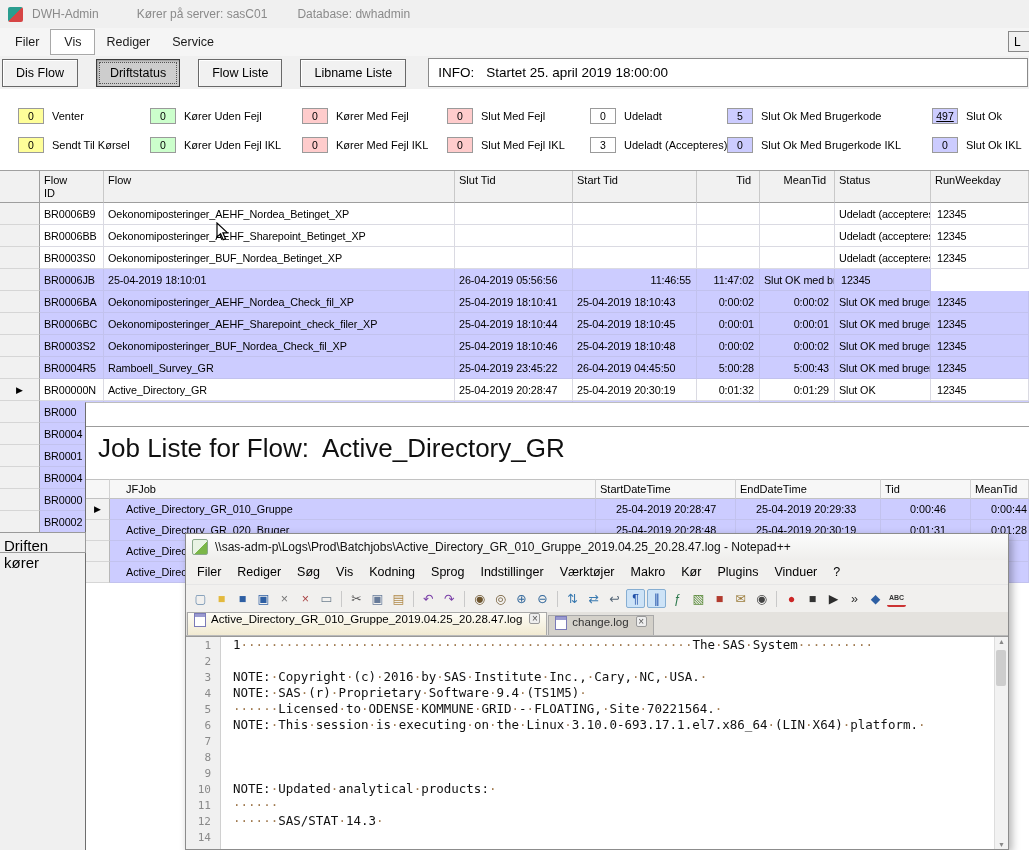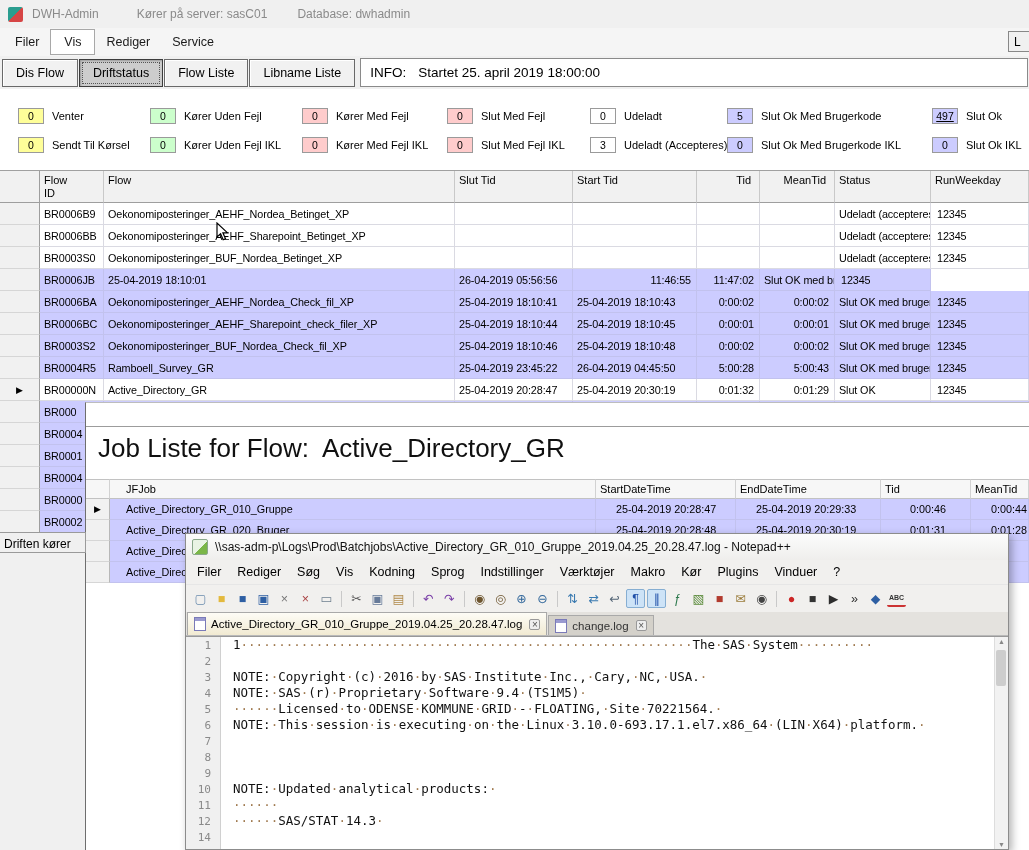--- a/index.html
+++ b/index.html
@@ -15,21 +15,21 @@
 
   
   .menubar{position:absolute;left:0;top:28px;width:100%;height:28px;background:#f5f5f5;border-bottom:1px solid #d8d8d8;display:flex;align-items:center;padding-left:4px;font-size:12.5px;color:#1a1a1a}
   .menu-item{padding:5px 11px}
   .menu-item.active{background:#fff;border:1px solid #a8a8a8;padding:5px 13px}
   .corner-btn{position:absolute;top:31px;right:0;width:21px;height:21px;border:1px solid #888;border-right:none;background:#f0f0f0;font-size:12px;padding:3px 0 0 5px;z-index:2;box-sizing:border-box}
 
   
   .tabrow{position:absolute;left:0;top:56px;width:100%;height:33px;display:flex;align-items:center;background:#f0f0f0;padding-left:2px;box-sizing:border-box}
   .tab-buttons{display:flex;align-items:center}
-  .tab-btn{height:28px;border:1px solid #696969;background:#f1f1f1;font-size:12.5px;display:flex;align-items:center;padding:0 13px;margin-right:1px;box-shadow:inset 1px 1px 0 #fff;box-sizing:border-box}
+  .tab-btn{height:28px;border:1px solid #696969;background:#f1f1f1;font-size:12.5px;display:flex;align-items:center;padding:0 13px;margin-right:18px;box-shadow:inset 1px 1px 0 #fff;box-sizing:border-box}
   .tab-btn.pressed{background:#cdcdcd;border:1px solid #3c3c3c;box-shadow:inset 1px 1px 2px #9a9a9a;outline:1px dotted #555;outline-offset:-4px}
   .info-box{flex:1;height:29px;margin-left:4px;margin-right:1px;border:1px solid #8a8a8a;background:#fff;display:flex;align-items:center;font-size:13.5px;padding-left:9px;box-sizing:border-box}
   .info-value{margin-left:12px}
 
   .client{position:absolute;left:0;top:89px;right:0;bottom:0;background:#fff}
 
   
   .counters{position:absolute;left:0;top:0;width:100%;height:0}
   .counter{position:absolute;display:flex;align-items:center;height:17px}
   .counter-box{min-width:26px;height:16px;border:1px solid #9a9a9a;font-size:10.5px;display:flex;align-items:center;justify-content:center;padding:0 2px;box-sizing:border-box}
@@ -41,21 +41,21 @@
   .fg-h{height:32px;background:#f1f1f1;border-right:1px solid #c9c9c9;border-bottom:1px solid #9e9e9e;padding:3px 4px 0 4px;font-size:11px;white-space:pre-line;line-height:13px;overflow:hidden;box-sizing:border-box}
   .fg-h.r{text-align:right;padding-right:8px}
   .fg-h.stub{border-right:1px solid #9e9e9e}
   .fg-rh{background:#f1f1f1;border-right:1px solid #9e9e9e;border-bottom:1px solid #d6d6d6;display:flex;align-items:center;justify-content:center;font-size:9px;box-sizing:border-box}
   .fg-c{height:22px;padding:5px 4px 0 4px;font-size:10.8px;letter-spacing:-0.1px;border-right:1px solid #dadae2;border-bottom:1px solid #dadae2;overflow:hidden;white-space:nowrap;background:#fff;box-sizing:border-box}
   .fg-row.hl .fg-c{background:#ccccff;border-right-color:#c2c2ee;border-bottom-color:#c2c2ee}
   .fg-c.r{text-align:right;padding-right:5px}
   .fg-c.run{padding-left:6px}
 
   
-  .status-left{position:absolute;left:0;top:532px;width:86px;height:21px;background:#f0f0f0;border:1px solid #9a9a9a;border-left:none;padding:4px 0 0 4px;font-size:12px;z-index:6;box-sizing:border-box}
+  .status-left{position:absolute;left:0;top:532px;width:86px;height:21px;background:#f0f0f0;border:1px solid #9a9a9a;border-left:none;padding:4px 0 0 4px;font-size:15px;z-index:6;box-sizing:border-box}
   .bottom-left-fill{position:absolute;left:0;top:553px;width:85px;bottom:0;background:#f0f0f0}
 
   
   .job-panel{position:absolute;left:85px;top:402px;width:944px;height:448px;background:#fff;border-left:1px solid #6e6e6e;border-top:1px solid #bdbdbd;z-index:5;box-sizing:border-box}
   .job-rule{position:absolute;left:0;top:23px;width:100%;height:1px;background:#9c9c9c}
   .job-title{position:absolute;left:12px;top:30px;font-size:26px;color:#101010;white-space:pre}
   .job-grid{position:absolute;left:0;top:76px;width:943px}
   .jg-row{display:grid;grid-template-columns:24px 486px 140px 145px 90px 58px}
   .jg-h{height:20px;background:#f7f7f7;border-top:1px solid #c2c2c2;border-right:1px solid #d2d2d2;border-bottom:1px solid #c2c2c2;font-size:11px;padding:3px 3px 0 4px;overflow:hidden;box-sizing:border-box}
   .jg-h.job{padding-left:16px}
@@ -70,21 +70,21 @@
   .npp-title{height:26px;display:flex;align-items:center;padding-left:6px;background:linear-gradient(#fcfcfc,#efeeec);font-size:12px;color:#111;flex:0 0 auto}
   .npp-icon{width:14px;height:14px;margin-right:7px;background:linear-gradient(135deg,#e9f3e4 0 55%,#7ab648 55% 100%);border:1px solid #8aa88a;border-radius:2px}
   .npp-menu{height:24px;display:flex;align-items:center;padding-left:3px;font-size:12.5px;flex:0 0 auto}
   .npp-menu-item{padding:4px 8px}
   .npp-toolbar{height:27px;display:flex;align-items:center;padding-left:5px;gap:2px;flex:0 0 auto;border-top:1px solid #e6e6e6}
   .tb-ic{width:19px;height:19px;display:flex;align-items:center;justify-content:center;font-size:12.5px;border-radius:2px;box-sizing:border-box}
   .tb-ic.pressed{background:#cde3f7;border:1px solid #86aed2}
   .tb-ic.abc{font-size:7px;font-weight:bold;border-bottom:2px solid #cc3333;height:16px}
   .tb-sep{width:1px;height:16px;background:#c9c9c9;margin:0 3px}
   .npp-tabs{height:23px;display:flex;align-items:flex-end;background:#e4e2de;padding-left:1px;flex:0 0 auto;border-bottom:1px solid #b9b9b9}
-  .npp-tab{height:20px;display:flex;align-items:center;padding:0 6px;font-size:11.5px;background:#d4d1ca;border:1px solid #a9a9a9;border-bottom:none;margin-right:1px;color:#333;box-sizing:border-box;white-space:nowrap}
+  .npp-tab{height:20px;display:flex;padding:0 6px;font-size:11.5px;background:#d4d1ca;border:1px solid #a9a9a9;border-bottom:none;margin-right:1px;color:#333;box-sizing:border-box;white-space:nowrap}
   .npp-tab.active{height:23px;background:linear-gradient(#fdfcf6,#f1ead2);color:#000}
   .tab-doc-icon{width:10px;height:12px;margin-right:5px;background:#fff;border:1px solid #7a7ab8;box-shadow:inset 0 3px 0 #9a9ad0}
   .tab-close{margin-left:7px;font-size:10px;color:#555;width:11px;height:11px;line-height:9px;text-align:center;border:1px solid #999;background:#eee;border-radius:2px;box-sizing:border-box}
   .npp-content{flex:1;position:relative;background:#fff;overflow:hidden;border-top:1px solid #999}
   .npp-content::before{content:"";position:absolute;left:0;top:0;width:34px;height:100%;background:#f0f0f0;border-right:1px solid #d0d0d0}
   .npp-line{position:relative;display:flex;height:16px}
   .npp-ln{width:34px;flex:0 0 34px;text-align:right;padding-right:9px;font:11px "DejaVu Sans Mono",monospace;color:#8a8a8a;z-index:1;padding-top:2px;box-sizing:border-box}
   .npp-text{font:12.5px/16px "DejaVu Sans Mono",monospace;white-space:pre;padding-left:13px;color:#111}
   .ws{color:#a07a50}
   .npp-scroll{position:absolute;right:0;top:0;width:13px;height:100%;background:#f2f2f2;border-left:1px solid #ddd}

